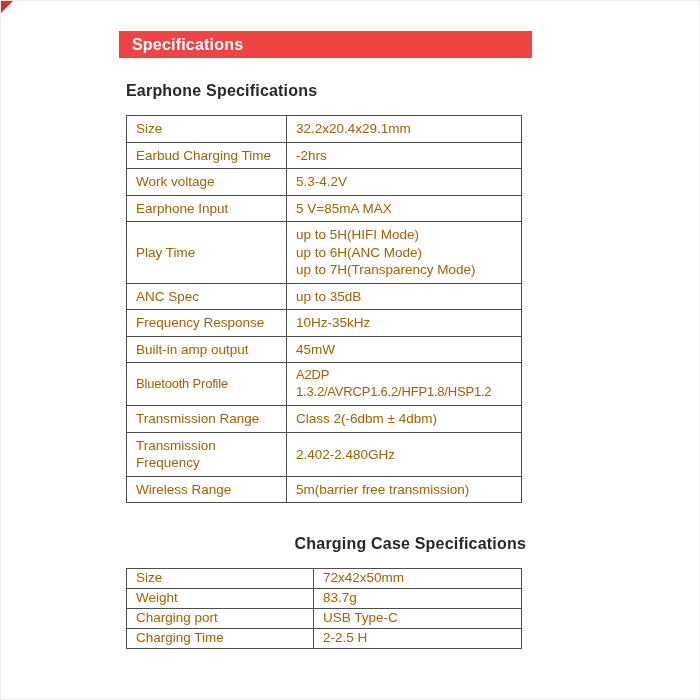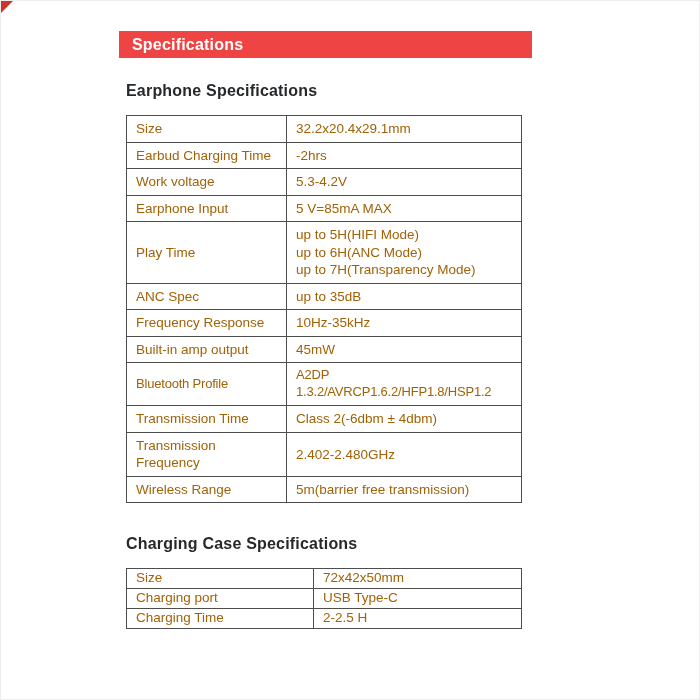--- a/index.html
+++ b/index.html
@@ -55,20 +55,21 @@
   }
   .section-heading {
     margin: 24px 0 15px 0;
     font-size: 16px;
     font-weight: bold;
     color: #26292b;
     letter-spacing: 0.2px;
   }
   .heading-2 {
     margin-top: 32px;
+    text-align: right;
   }
   .spec-table {
     border-collapse: collapse;
     width: 396px;
     table-layout: fixed;
     font-size: 13.5px;
     color: #a16207;
   }
   .spec-table td {
     border: 1px solid #4d4d4d;
@@ -142,21 +143,21 @@
           </tr>
           <tr>
             <td class="label-cell">Built-in amp output</td>
             <td class="value-cell">45mW</td>
           </tr>
           <tr>
             <td class="label-cell small">Bluetooth Profile</td>
             <td class="value-cell small">A2DP 1.3.2/AVRCP1.6.2/HFP1.8/HSP1.2</td>
           </tr>
           <tr>
-            <td class="label-cell">Transmission Time</td>
+            <td class="label-cell">Transmission Range</td>
             <td class="value-cell">Class 2(-6dbm ± 4dbm)</td>
           </tr>
           <tr>
             <td class="label-cell">Transmission Frequency</td>
             <td class="value-cell">2.402-2.480GHz</td>
           </tr>
           <tr>
             <td class="label-cell">Wireless Range</td>
             <td class="value-cell">5m(barrier free transmission)</td>
           </tr>
@@ -169,20 +170,24 @@
       <colgroup>
         <col class="col-label">
         <col class="col-value">
       </colgroup>
       <tbody>
           <tr>
             <td class="label-cell">Size</td>
             <td class="value-cell">72x42x50mm</td>
           </tr>
           <tr>
+            <td class="label-cell">Weight</td>
+            <td class="value-cell">83.7g</td>
+          </tr>
+          <tr>
             <td class="label-cell">Charging port</td>
             <td class="value-cell">USB Type-C</td>
           </tr>
           <tr>
             <td class="label-cell">Charging Time</td>
             <td class="value-cell">2-2.5 H</td>
           </tr>
         </tbody>
     </table>
 

